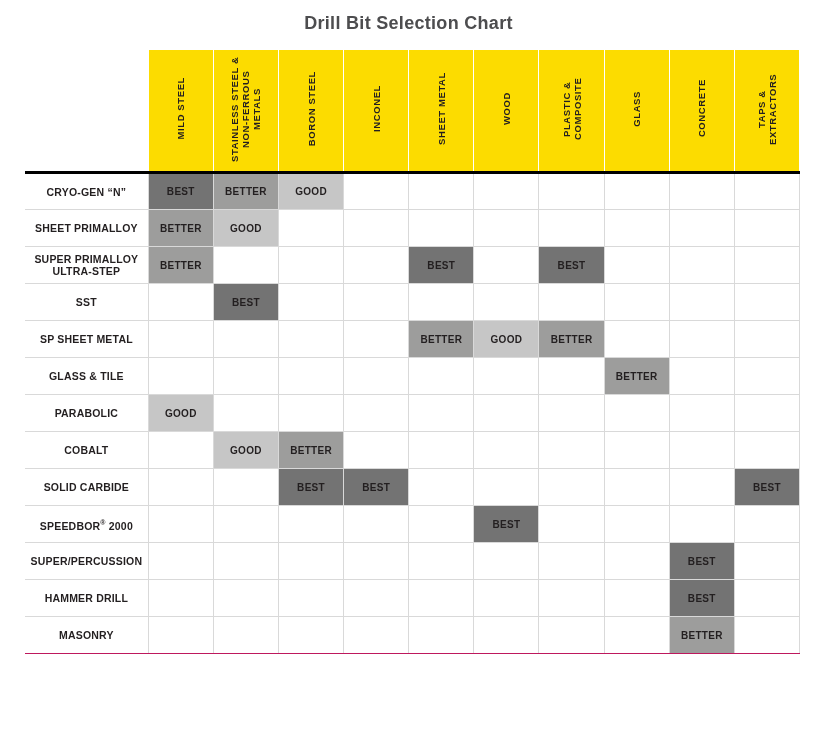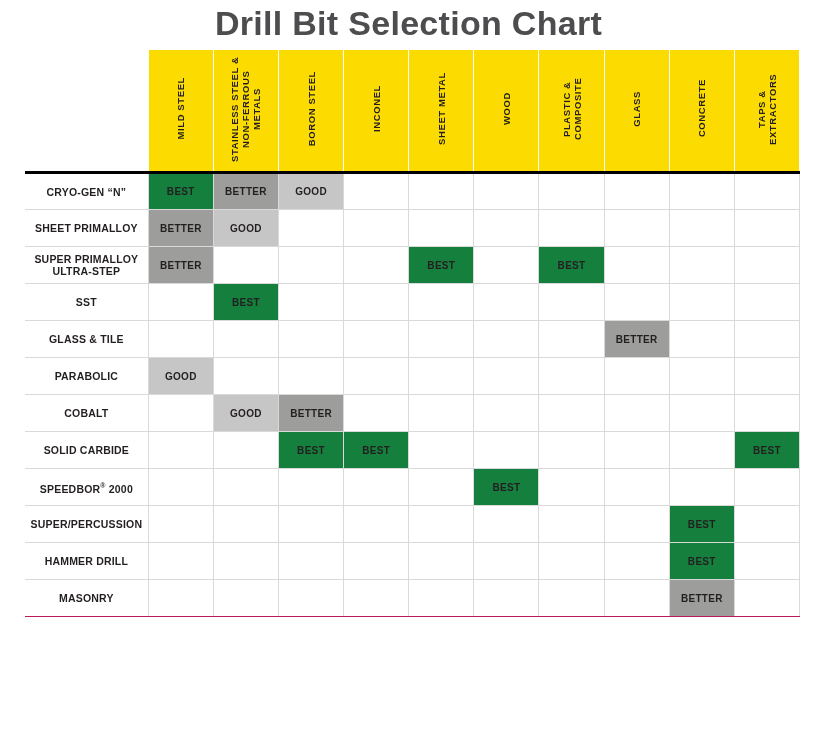--- a/index.html
+++ b/index.html
@@ -14,21 +14,21 @@
     color: #231f20;
     overflow: hidden;
   }
   .page {
     position: relative;
     width: 817px;
     height: 751px;
   }
   .chart-title {
     text-align: center;
-    font-size: 34px;
+    font-size: 18px;
     font-weight: bold;
     color: #4d4d4f;
     letter-spacing: 0.3px;
     padding-top: 8px;
     height: 36px;
     line-height: 30px;
   }
   table.matrix {
     border-collapse: collapse;
     table-layout: fixed;
@@ -86,21 +86,21 @@
     border: 1px solid #d9d9d9;
     text-align: center;
     vertical-align: middle;
     font-size: 10px;
     font-weight: bold;
     letter-spacing: 0.3px;
     color: #231f20;
     background: #ffffff;
     padding: 0;
   }
-  td.cell.best   { background: #15803d; }
+  td.cell.best   { background: #737373; }
   td.cell.better { background: #9d9d9c; }
   td.cell.good   { background: #c6c6c6; }
   td.cell.empty  { background: #ffffff; }
   tr.data-row:last-child td { border-bottom: 1px solid #be185d; }
   td.row-label-first { border-top: none; }
   .sup { font-size: 7px; vertical-align: super; }
 </style>
 </head>
 <body>
 
@@ -184,20 +184,33 @@
           <td class="cell empty"></td>
           <td class="cell empty"></td>
           <td class="cell empty"></td>
           <td class="cell empty"></td>
           <td class="cell empty"></td>
           <td class="cell empty"></td>
           <td class="cell empty"></td>
           <td class="cell empty"></td>
         </tr>
         <tr class="data-row">
+          <td class="row-label">SP SHEET METAL</td>
+          <td class="cell empty"></td>
+          <td class="cell empty"></td>
+          <td class="cell empty"></td>
+          <td class="cell empty"></td>
+          <td class="cell better">BETTER</td>
+          <td class="cell good">GOOD</td>
+          <td class="cell better">BETTER</td>
+          <td class="cell empty"></td>
+          <td class="cell empty"></td>
+          <td class="cell empty"></td>
+        </tr>
+        <tr class="data-row">
           <td class="row-label">GLASS &amp; TILE</td>
           <td class="cell empty"></td>
           <td class="cell empty"></td>
           <td class="cell empty"></td>
           <td class="cell empty"></td>
           <td class="cell empty"></td>
           <td class="cell empty"></td>
           <td class="cell empty"></td>
           <td class="cell better">BETTER</td>
           <td class="cell empty"></td>

